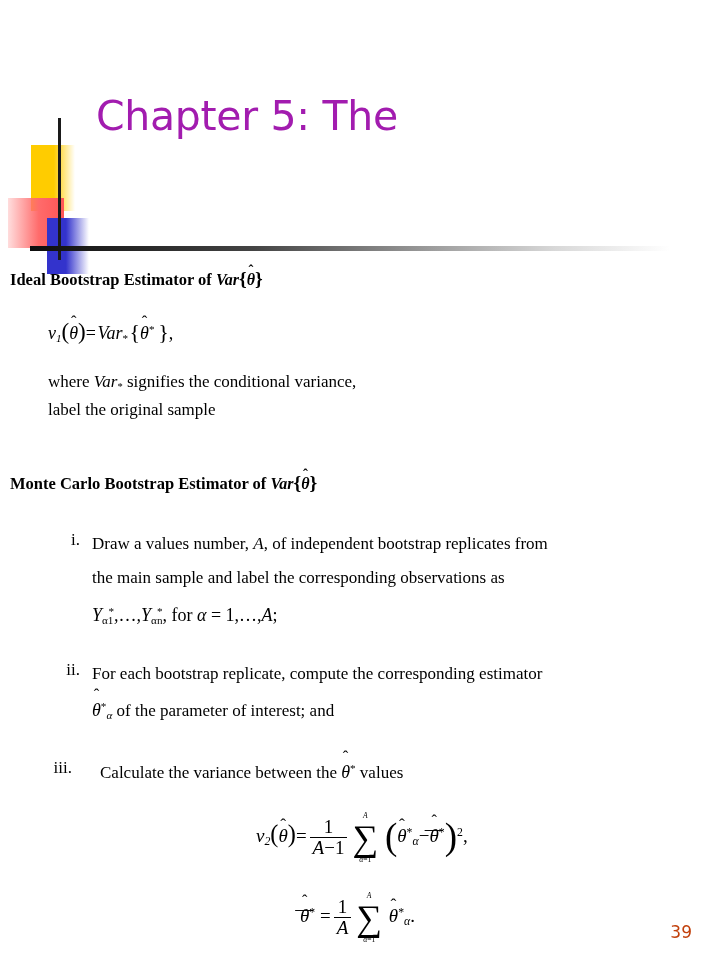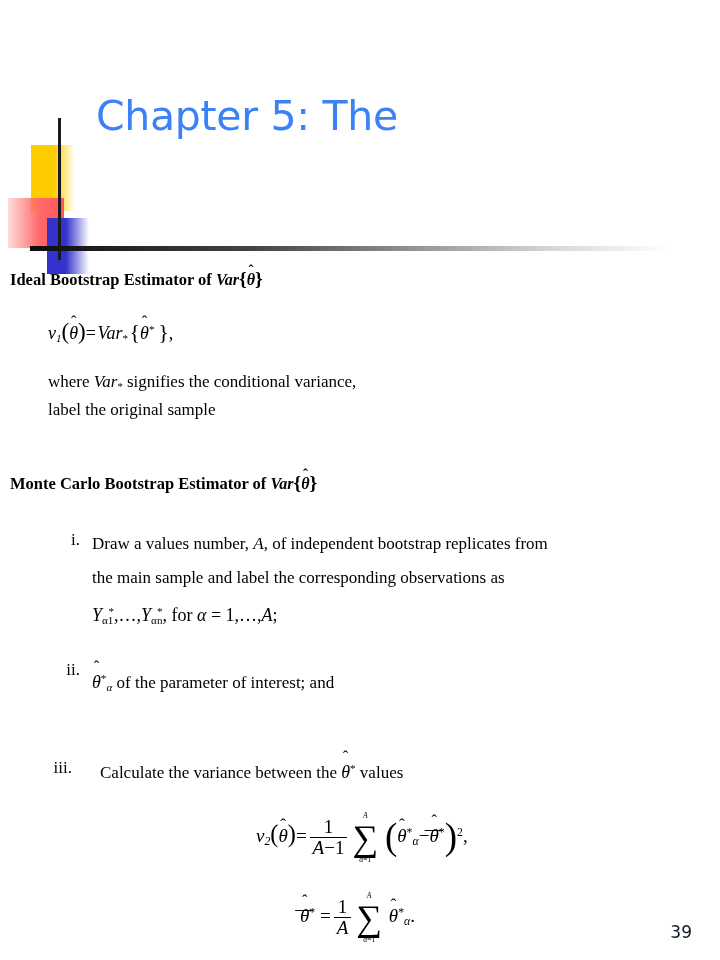--- a/index.html
+++ b/index.html
@@ -72,21 +72,21 @@
   }
 
   .slide-title {
     position: absolute;
     left: 96px;
     top: 92px;
     width: 600px;
     font-family: "DejaVu Sans", "Liberation Sans", sans-serif;
     font-size: 41px;
     line-height: 1.18;
-    color: #3b82f6;
+    color: #a21caf;
     font-weight: 400;
     letter-spacing: -0.3px;
   }
 
   
   .body-area {
     position: absolute;
     left: 0;
     top: 250px;
     width: 720px;
@@ -181,21 +181,21 @@
     margin-left: 40px;
     line-height: 1.62;
   }
 
   .page-number {
     position: absolute;
     right: 28px;
     bottom: 18px;
     font-family: "DejaVu Sans", "Liberation Sans", sans-serif;
     font-size: 17px;
-    color: #0f172a;
+    color: #c2410c;
   }
 </style>
 </head>
 <body>
 
 <div class="slide-header">
 
   <div class="deco">
     <div class="sq-yellow"></div>
     <div class="sq-red"></div>
@@ -245,20 +245,21 @@
       <div style="height:6px"></div>
       <span>the main sample and label the corresponding observations as</span>
       <div style="height:10px"></div>
       <span class="mathline" style="font-size:18px;"><i>Y</i><sub class="upright">α1</sub><sup class="upright" style="margin-left:-0.45em;">*</sup>,<span class="upright">…</span>,<i>Y</i><sub class="upright">αn</sub><sup class="upright" style="margin-left:-0.5em;">*</sup><span class="upright">,</span> <span class="upright">for</span> <i>α</i> <span class="upright">=</span> <span class="upright">1,…,</span><i>A</i><span class="upright">;</span></span>
     </div>
   </div>
 
   <div class="li" style="left:52px; top:410px; width:652px;">
     <span class="marker">ii.</span>
     <div class="content">
+      <span>For each bootstrap replicate, compute the corresponding estimator</span>
       <div style="height:8px"></div>
       <span class="mathline" style="font-size:18px;"><span class="hat-wrap"><span class="hat">ˆ</span><i>θ</i></span><sup class="upright">*</sup><sub><i>α</i></sub></span>
       <span>of the parameter of interest; and</span>
     </div>
   </div>
 
   <div class="li" style="left:44px; top:508px; width:652px;">
     <span class="marker">iii.</span>
     <div class="content" style="margin-left:56px;">
       <span>Calculate the variance between the</span>

